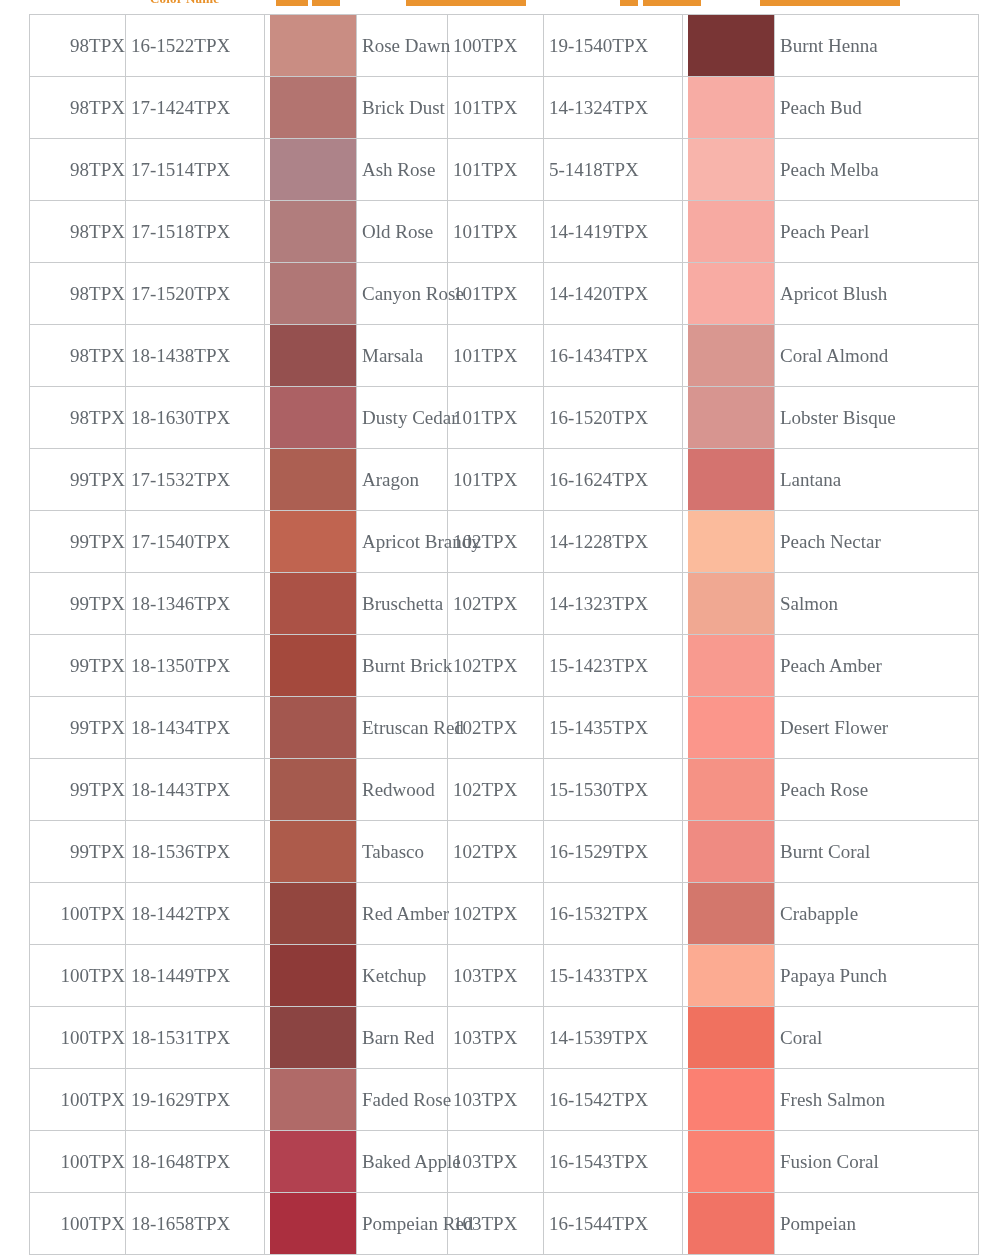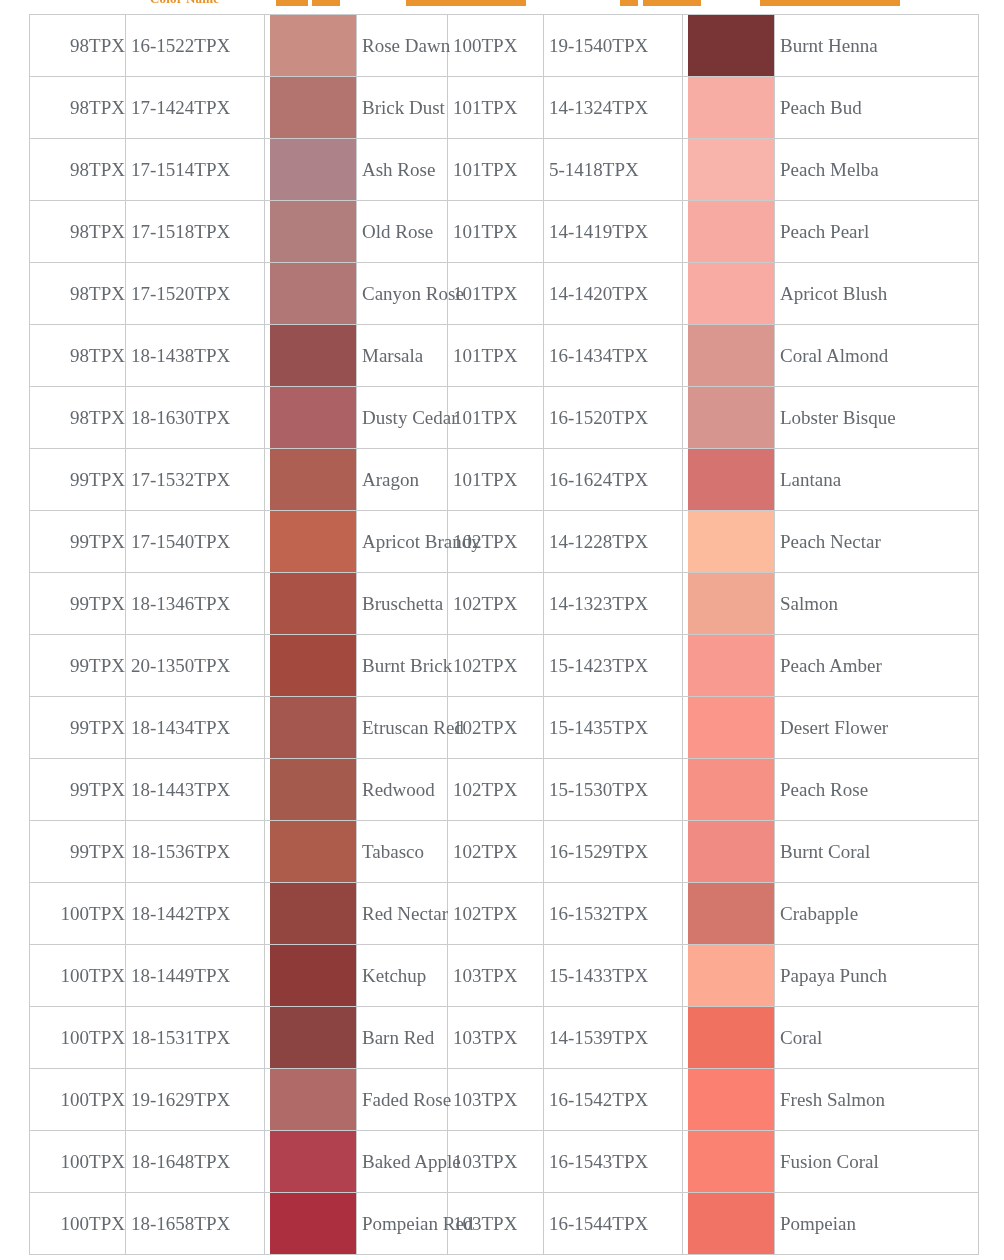--- a/index.html
+++ b/index.html
@@ -228,21 +228,21 @@
             <td class="c-name"><span class="name-txt">Bruschetta</span></td>
             <td class="c-num2"><span class="name-txt">102TPX</span></td>
             <td class="c-code2"><span class="name-txt">14-1323TPX</span></td>
             <td class="c-chip2">
               <span class="chip" style="background: rgb(240, 168, 146);"></span>
             </td>
             <td class="c-name2"><span class="name-txt">Salmon</span></td>
           </tr>
           <tr>
             <td class="c-num"><span class="name-txt">99TPX</span></td>
-            <td class="c-code"><span class="name-txt">20-1350TPX</span></td>
+            <td class="c-code"><span class="name-txt">18-1350TPX</span></td>
             <td class="c-chip">
               <span class="chip" style="background: rgb(164, 73, 61);"></span>
             </td>
             <td class="c-name"><span class="name-txt">Burnt Brick</span></td>
             <td class="c-num2"><span class="name-txt">102TPX</span></td>
             <td class="c-code2"><span class="name-txt">15-1423TPX</span></td>
             <td class="c-chip2">
               <span class="chip" style="background: rgb(248, 154, 143);"></span>
             </td>
             <td class="c-name2"><span class="name-txt">Peach Amber</span></td>
@@ -288,21 +288,21 @@
               <span class="chip" style="background: rgb(239, 139, 130);"></span>
             </td>
             <td class="c-name2"><span class="name-txt">Burnt Coral</span></td>
           </tr>
           <tr>
             <td class="c-num"><span class="name-txt">100TPX</span></td>
             <td class="c-code"><span class="name-txt">18-1442TPX</span></td>
             <td class="c-chip">
               <span class="chip" style="background: rgb(147, 70, 63);"></span>
             </td>
-            <td class="c-name"><span class="name-txt">Red Nectar</span></td>
+            <td class="c-name"><span class="name-txt">Red Amber</span></td>
             <td class="c-num2"><span class="name-txt">102TPX</span></td>
             <td class="c-code2"><span class="name-txt">16-1532TPX</span></td>
             <td class="c-chip2">
               <span class="chip" style="background: rgb(211, 119, 108);"></span>
             </td>
             <td class="c-name2"><span class="name-txt">Crabapple</span></td>
           </tr>
           <tr>
             <td class="c-num"><span class="name-txt">100TPX</span></td>
             <td class="c-code"><span class="name-txt">18-1449TPX</span></td>

